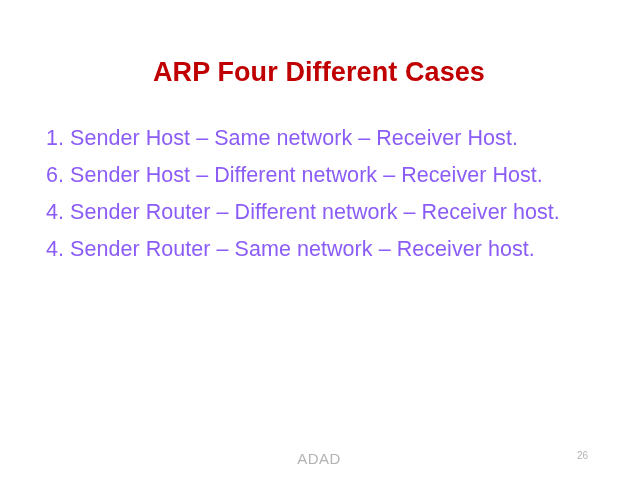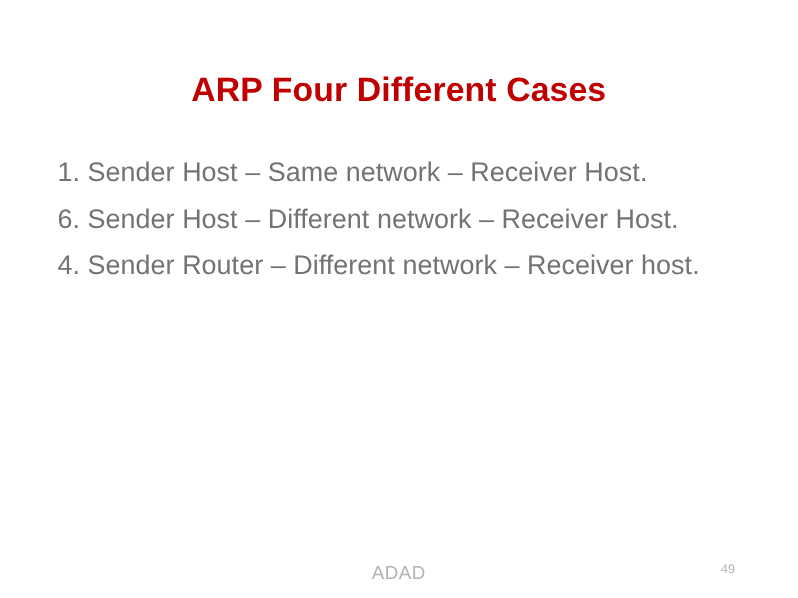--- a/index.html
+++ b/index.html
@@ -40,21 +40,21 @@
     left: 46px;
     top: 120px;
     right: 24px;
   }
 
   .body-line {
     font-family: "Liberation Sans", sans-serif;
     font-size: 21.5px;
     font-weight: 400;
     line-height: 37px;
-    color: #737373;
+    color: #8b5cf6;
     white-space: nowrap;
     letter-spacing: 0.05px;
   }
 
   
   .footer {
     position: absolute;
     left: 0;
     right: 0;
     bottom: 12px;
@@ -88,20 +88,21 @@
 <body>
 
 <div class="slide">
 
   <h1 class="slide-title">ARP Four Different Cases</h1>
 
   <div class="body-block">
     <div class="body-line">1. Sender Host – Same network – Receiver Host.</div>
     <div class="body-line">6. Sender Host – Different network – Receiver Host.</div>
     <div class="body-line">4. Sender Router – Different network – Receiver host.</div>
+    <div class="body-line">4. Sender Router – Same network – Receiver host.</div>
   </div>
 
   <div class="footer">
     <div class="footer-center">ADAD</div>
-    <div class="footer-page">49</div>
+    <div class="footer-page">26</div>
   </div>
 
 </div>
 
 </body></html>

